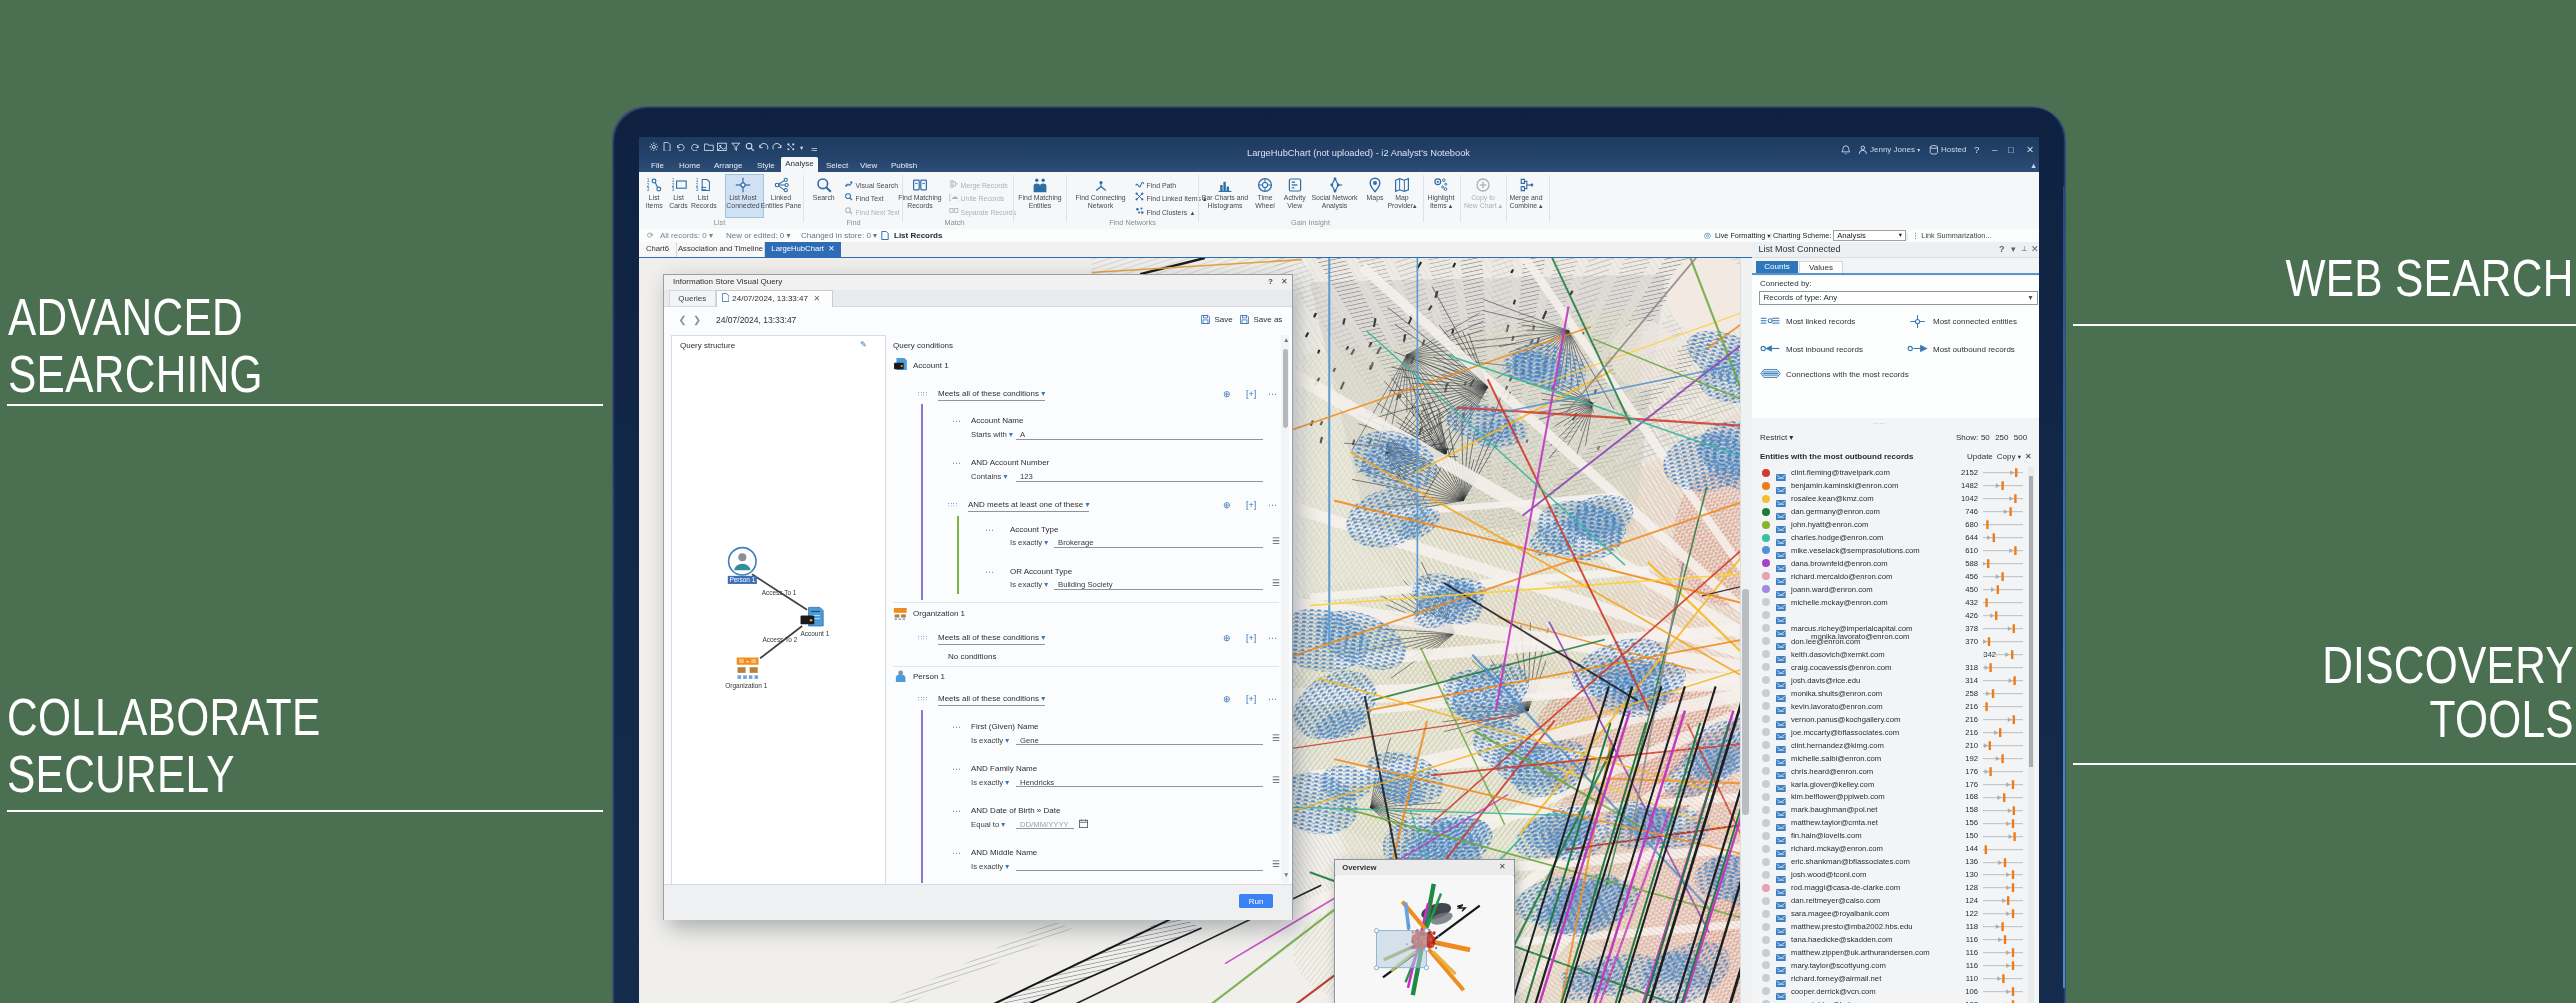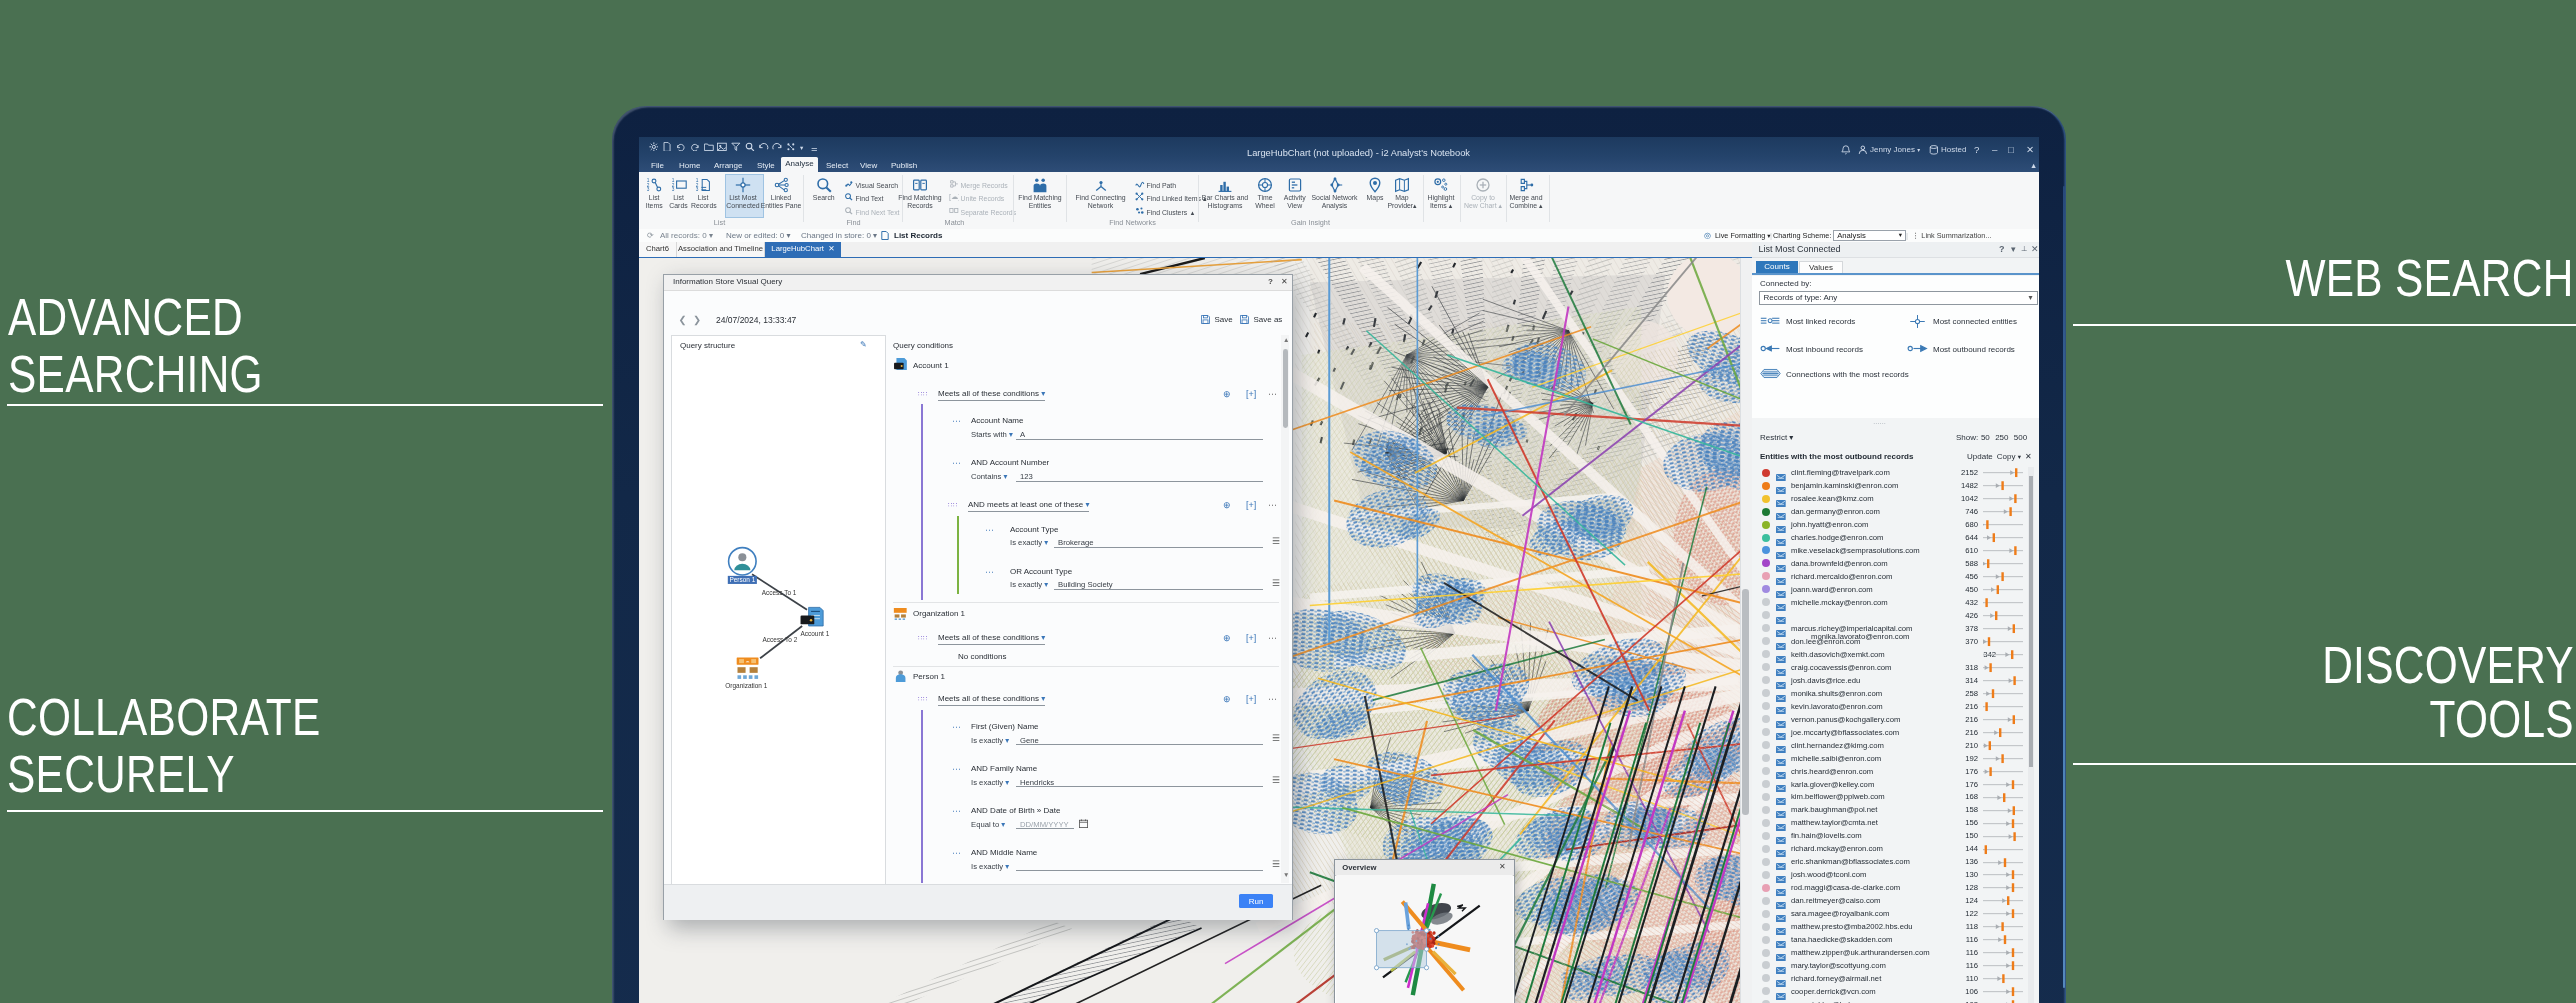--- a/index.html
+++ b/index.html
@@ -1507,20 +1507,26 @@
       </svg>
 <div style="position:absolute;left:276px;top:225px;width:5.7px;height:537px;background:#e9ebed;"></div>
 <div style="position:absolute;left:277px;top:234px;width:4px;height:291px;background:#a9adb2;"></div>
 </div>
 <div id="dialog">
       <div style="position:absolute;left:0;top:0;width:100%;height:14.5px;background:#f1f1f1;border-bottom:0.8px solid #dcdcdc;">
         <span style="position:absolute;left:9px;top:2.4px;font-size:8px;color:#2a2f36;">Information Store Visual Query</span>
         <span style="position:absolute;left:604px;top:2.4px;font-size:8px;color:#444;font-weight:bold;">?</span>
         <span style="position:absolute;left:617px;top:2.4px;font-size:8px;color:#444;">✕</span>
       </div>
+      <div style="position:absolute;left:0;top:14.5px;width:100%;height:16px;background:#e9eaeb;border-bottom:0.8px solid #d7d8d9;">
+        <span style="position:absolute;left:4.8px;top:0;width:45px;height:15.4px;background:#f3f4f5;border:0.8px solid #d7d8d9;border-bottom:none;font-size:8px;color:#3a4048;text-align:center;line-height:15.4px;">Queries</span>
+        <span style="position:absolute;left:52px;top:0;width:115px;height:16px;background:#fdfdfe;border:0.8px solid #c9cdd1;border-bottom:none;font-size:8px;color:#2a2f36;line-height:15.4px;white-space:nowrap;"><svg width="7.3" height="9" viewBox="0 0 9 11" style="margin:0 3.2px -1.6px 4.8px;">
+            <path d="M0.5 0.5 h5 l3 3 v7 h-8 z" fill="none" stroke="#3a76b8" stroke-width="1.1"></path>
+          </svg>24/07/2024, 13:33:47<span style="margin-left:5.7px;color:#666;">✕</span></span>
+      </div>
       <span class="dtext" style="left:14.5px;top:39px;color:#8b949c;font-size:9.7px;">❮</span>
       <span class="dtext" style="left:29px;top:39px;color:#8b949c;font-size:9.7px;">❯</span>
       <span class="dtext" style="left:52px;top:40px;font-size:8.5px;">24/07/2024, 13:33:47</span>
       <span class="dtext" style="left:537px;top:40px;color:#2a2f36;"><svg width="9" height="9" viewBox="0 0 11 11" style="margin-bottom:-1.6px;">
           <path d="M0.5 0.5 h8 l2 2 v8 h-10 z" fill="none" stroke="#3a76b8" stroke-width="1.1"></path>
           <rect x="2.5" y="6" width="6" height="4.5" fill="none" stroke="#3a76b8" stroke-width="1"></rect>
           <rect x="3" y="0.5" width="5" height="3" fill="none" stroke="#3a76b8" stroke-width="1"></rect>
         </svg>&nbsp; Save</span>
       <span class="dtext" style="left:576px;top:40px;color:#2a2f36;"><svg width="9" height="9" viewBox="0 0 11 11" style="margin-bottom:-1.6px;">
           <path d="M0.5 0.5 h8 l2 2 v8 h-10 z" fill="none" stroke="#3a76b8" stroke-width="1.1"></path>
@@ -1608,21 +1614,21 @@
         <rect x="2" y="13" width="3" height="2" fill="#6fa8d8"></rect>
         <rect x="7" y="13" width="3" height="2" fill="#6fa8d8"></rect>
         <rect x="12" y="13" width="3" height="2" fill="#6fa8d8"></rect>
       </svg>
       <span class="dtext" style="left:249px;top:334px;">Organization 1</span>
       <span class="ddots" style="left:254px;top:359px;">∷∷</span>
       <span class="dtext" style="left:274px;top:358px;border-bottom:0.8px solid #8d959d;padding-bottom:1.6px;">Meets all of these conditions <span style="color:#3a76b8;">▾</span></span>
       <span class="dicon" style="left:559px;top:358px;">⊕</span>
       <span class="dicon" style="left:582px;top:358px;">[+]</span>
       <span class="dicon" style="left:604px;top:358px;color:#555;">⋯</span>
-      <span class="dtext" style="left:294px;top:377px;">No conditions</span>
+      <span class="dtext" style="left:284px;top:377px;">No conditions</span>
       <div style="position:absolute;left:229px;top:391px;width:386px;height:0.8px;background:#e2e4e6;"></div>
       <svg style="position:absolute;left:231px;top:395px;" width="11.3" height="12" viewBox="0 0 14 15">
         <circle cx="7" cy="3.5" r="3" fill="#8a9097"></circle>
         <path d="M1 15 v-5 c0-3 2.6-4.6 6-4.6 s6 1.6 6 4.6 v5 z" fill="#4d9bd8"></path>
       </svg>
       <span class="dtext" style="left:249px;top:397px;">Person 1</span>
       <span class="ddots" style="left:254px;top:420px;">∷∷</span>
       <span class="dtext" style="left:274px;top:419px;border-bottom:0.8px solid #8d959d;padding-bottom:1.6px;">Meets all of these conditions <span style="color:#3a76b8;">▾</span></span>
       <span class="dicon" style="left:559px;top:419px;">⊕</span>
       <span class="dicon" style="left:582px;top:419px;">[+]</span>

